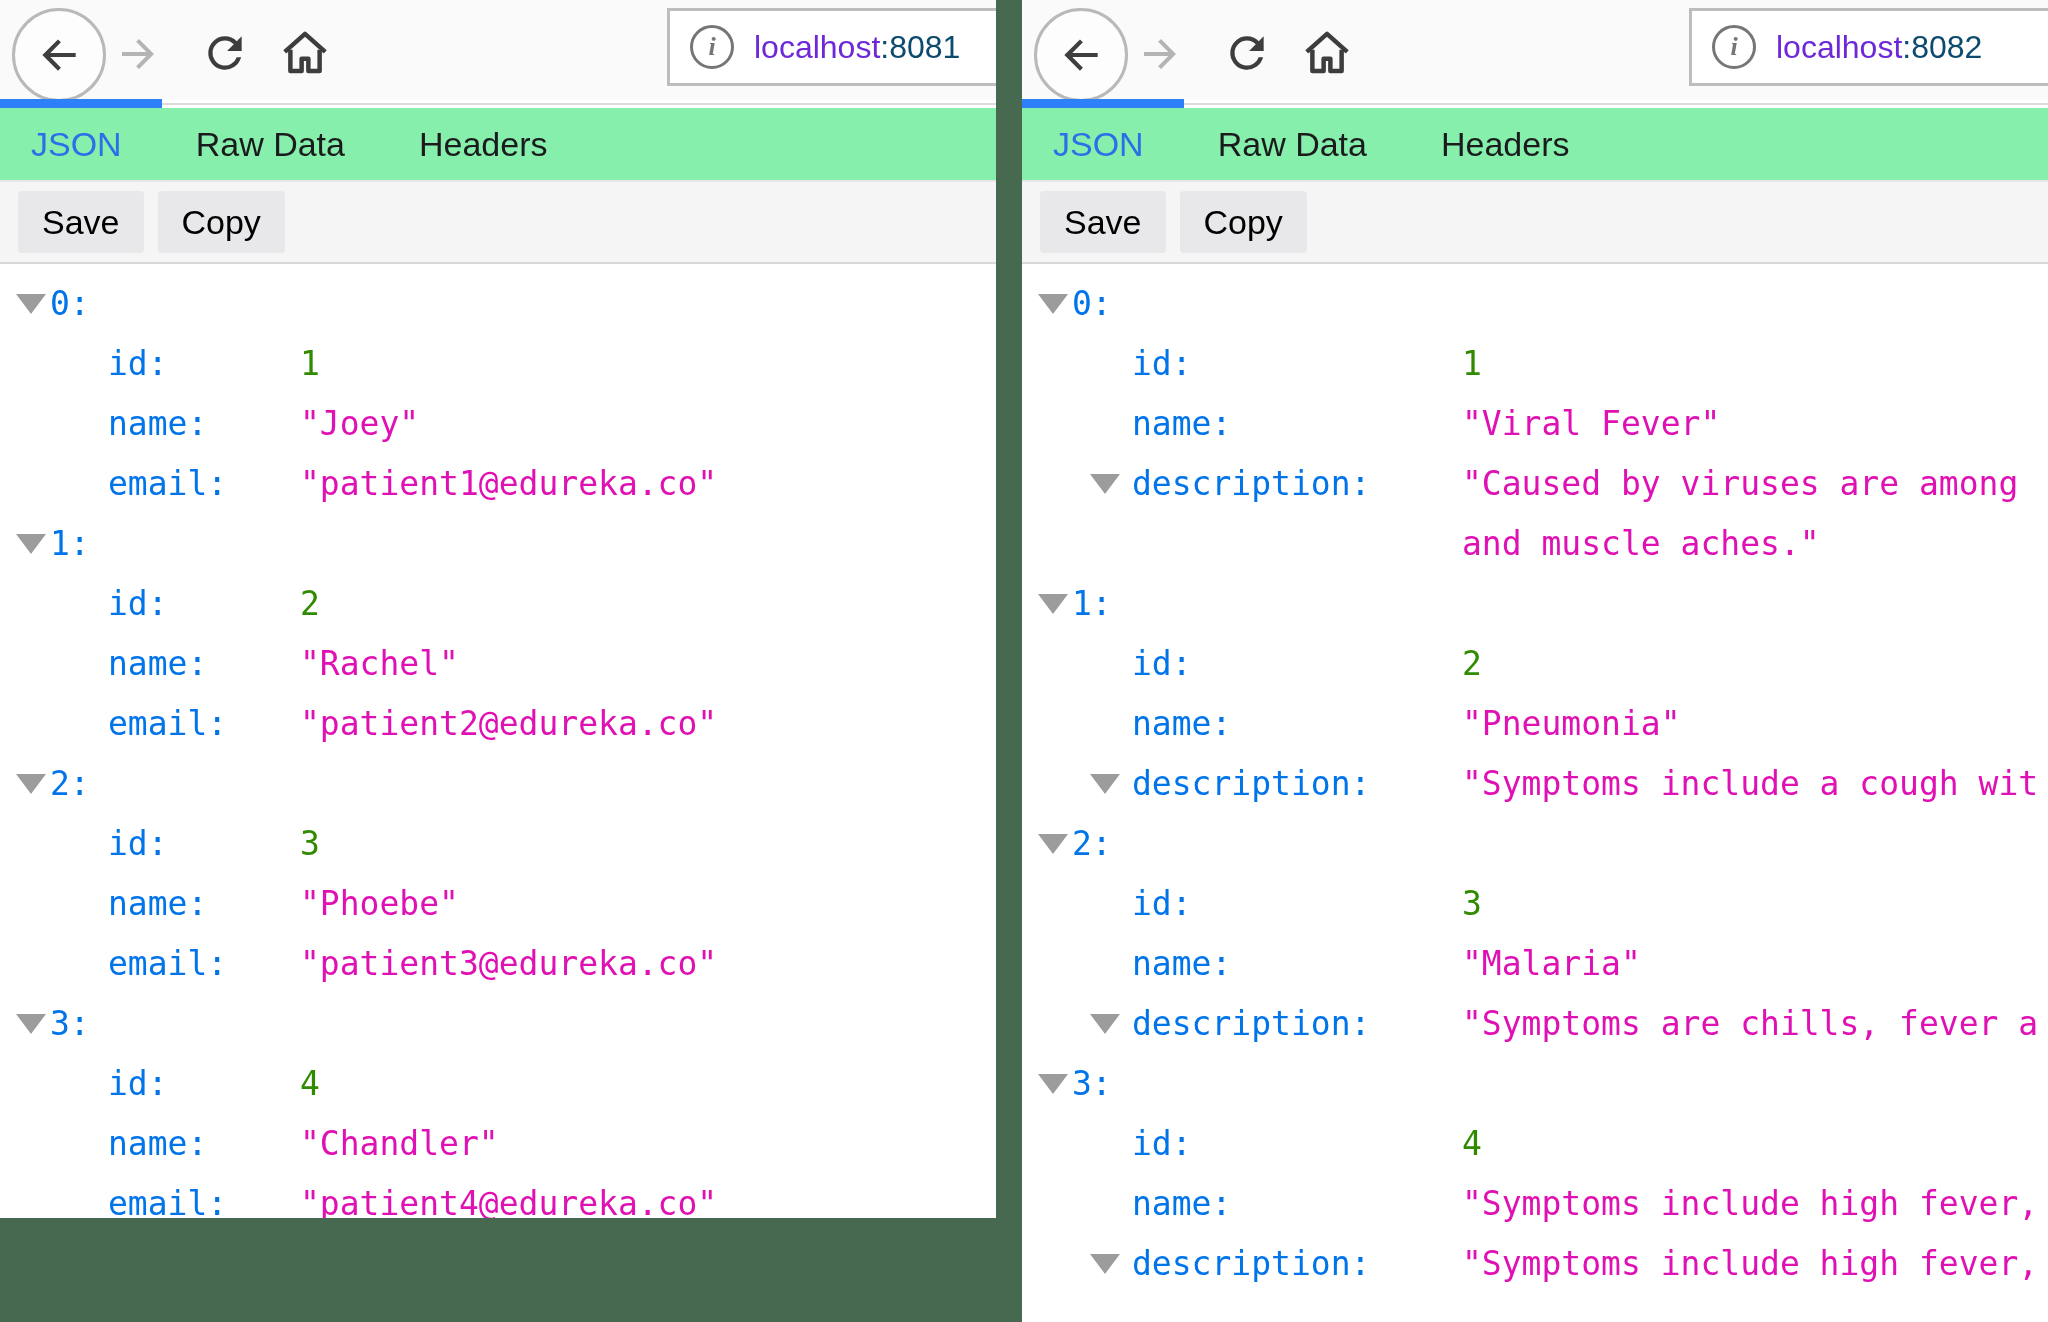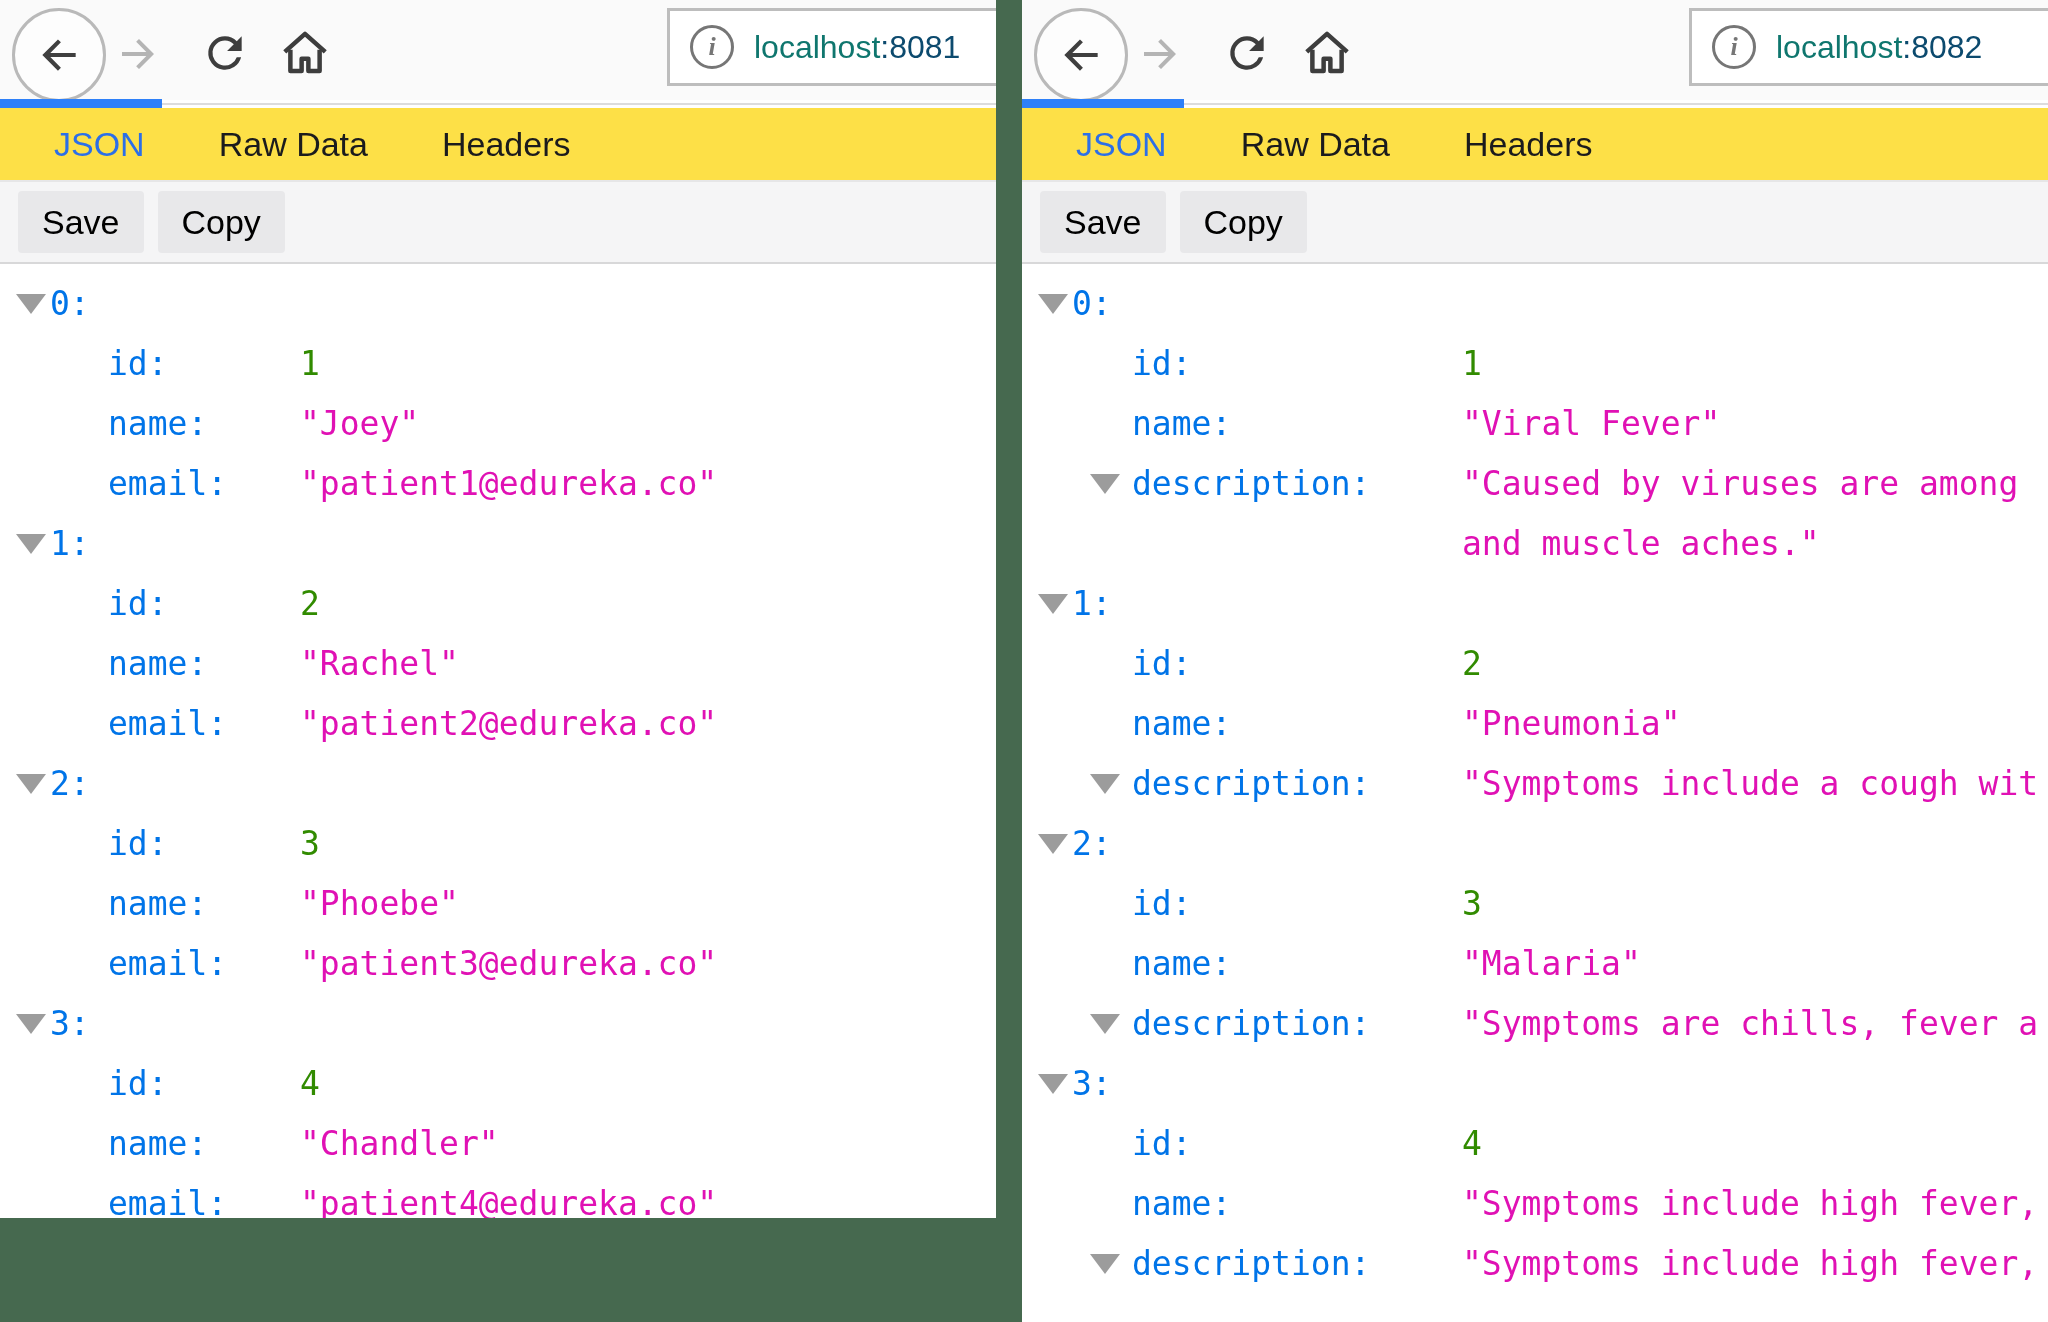--- a/index.html
+++ b/index.html
@@ -28,30 +28,30 @@
     background:#ffffff;border:3px solid #bdbdbd;
     display:flex;align-items:center;gap:20px;padding-left:20px;
     font-size:32px;white-space:nowrap;overflow:hidden;
   }
   .info-icon{
     width:38px;height:38px;border:3px solid #767676;border-radius:50%;
     color:#767676;display:flex;align-items:center;justify-content:center;
     font-size:26px;font-family:"Liberation Serif",serif;font-style:italic;font-weight:bold;
     flex:0 0 auto;
   }
-  .url-host{color:#0f766e;}
+  .url-host{color:#6d28d9;}
   .url-port{color:#0c4a6e;}
 
   .tab-hairline{position:absolute;top:103px;left:0;right:0;height:2px;background:#dcdcdd;}
   .tab-indicator{position:absolute;top:99px;left:0;width:162px;height:9px;background:#2e80f8;}
 
   .viewer-tabs{
-    position:absolute;top:108px;left:0;right:0;height:72px;background:#fde047;
+    position:absolute;top:108px;left:0;right:0;height:72px;background:#86efac;
     border-bottom:2px solid #e6e6e7;
-    display:flex;align-items:center;column-gap:74px;padding-left:54px;
+    display:flex;align-items:center;column-gap:74px;padding-left:31px;
     font-size:34px;color:#1b1b1d;
   }
   .vtab{cursor:default;}
   .vtab.active{color:#2c6fe8;}
 
   .actionbar{
     position:absolute;top:182px;left:0;right:0;height:80px;background:#f5f5f6;
     border-bottom:2px solid #d8d8d9;
     display:flex;align-items:center;column-gap:14px;padding-left:18px;
   }

